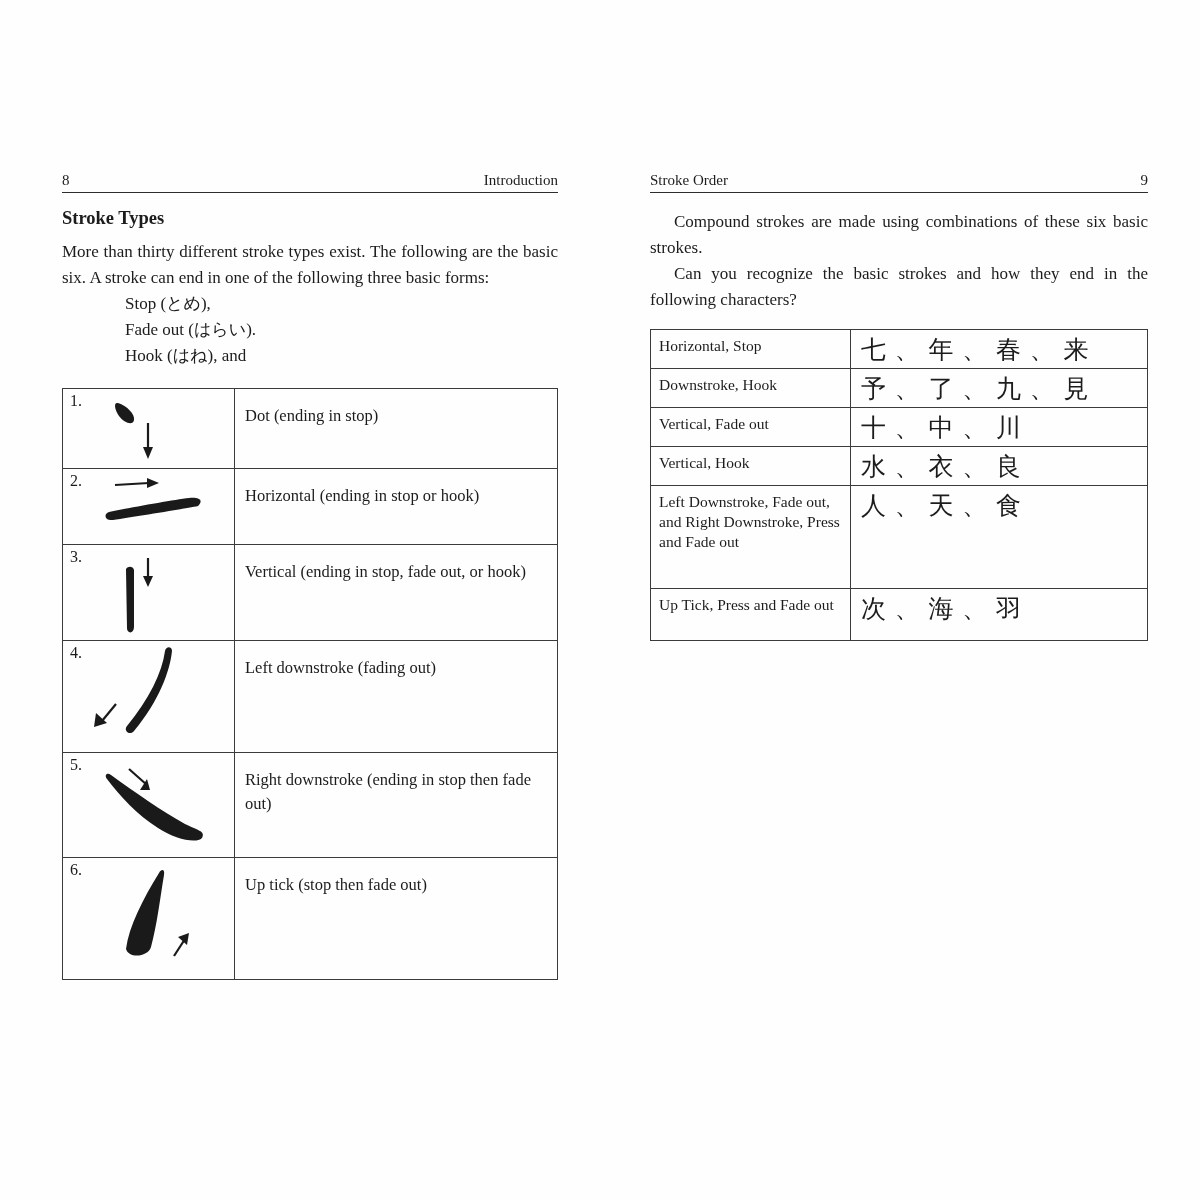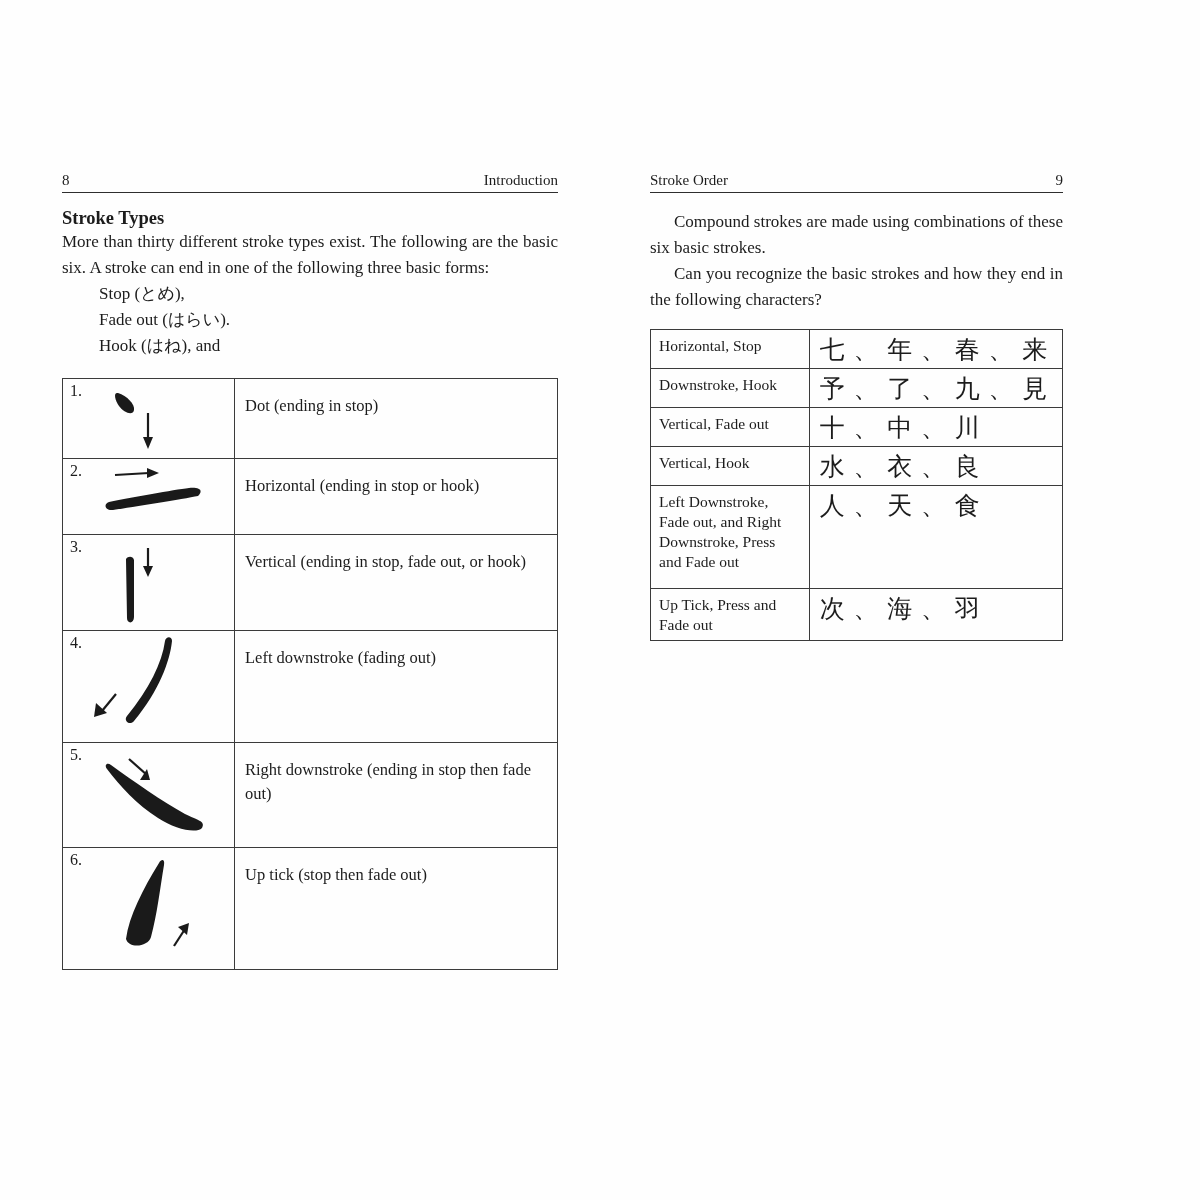--- a/index.html
+++ b/index.html
@@ -4,30 +4,30 @@
 <style>
   * { margin:0; padding:0; box-sizing:border-box; }
   html,body { background:#ffffff; }
   .canvas {
     position:relative; width:1200px; height:1200px; background:#fefefe;
     font-family:"Liberation Serif","DejaVu Serif",serif; color:#1c1c1c;
     overflow:hidden;
   }
   .page { position:absolute; top:172px; }
   .page-left  { left:62px;  width:496px; }
-  .page-right { left:650px; width:413px; }
+  .page-right { left:650px; width:498px; }
 
   .running-head {
     display:flex; justify-content:space-between; align-items:baseline;
     font-size:15px; padding-bottom:3px; border-bottom:1.6px solid #2e2e2e;
   }
   .heading { font-weight:bold; font-size:18.5px; margin-top:15px; }
-  .para { font-size:17px; line-height:26px; text-align:justify; margin-top:0; }
+  .para { font-size:17px; line-height:26px; text-align:justify; margin-top:10px; }
   .para.indent { text-indent:24px; margin-top:0; }
-  .forms-list { margin-left:37px; font-size:17px; line-height:26px; }
+  .forms-list { margin-left:63px; font-size:17px; line-height:26px; }
 
   table { border-collapse:collapse; width:100%; }
   td { border:1.8px solid #3b3b3b; }
 
   
   .stroke-table { margin-top:19px; }
   .stroke-cell { position:relative; width:172px; }
   .row-num { position:absolute; top:3px; left:7px; font-size:16px; }
   .stroke-cell svg { display:block; }
   .desc-cell { vertical-align:top; padding:15px 10px; font-size:16.5px; line-height:24px; }

